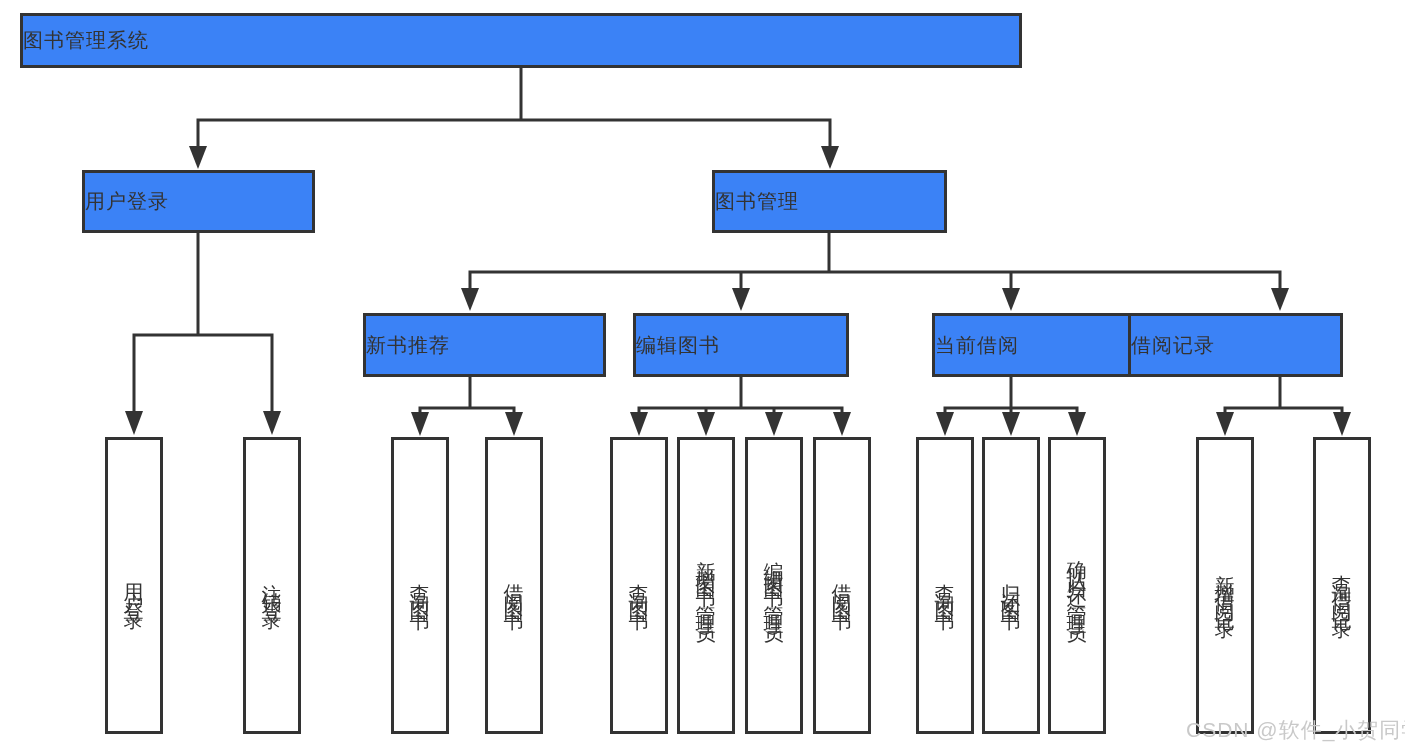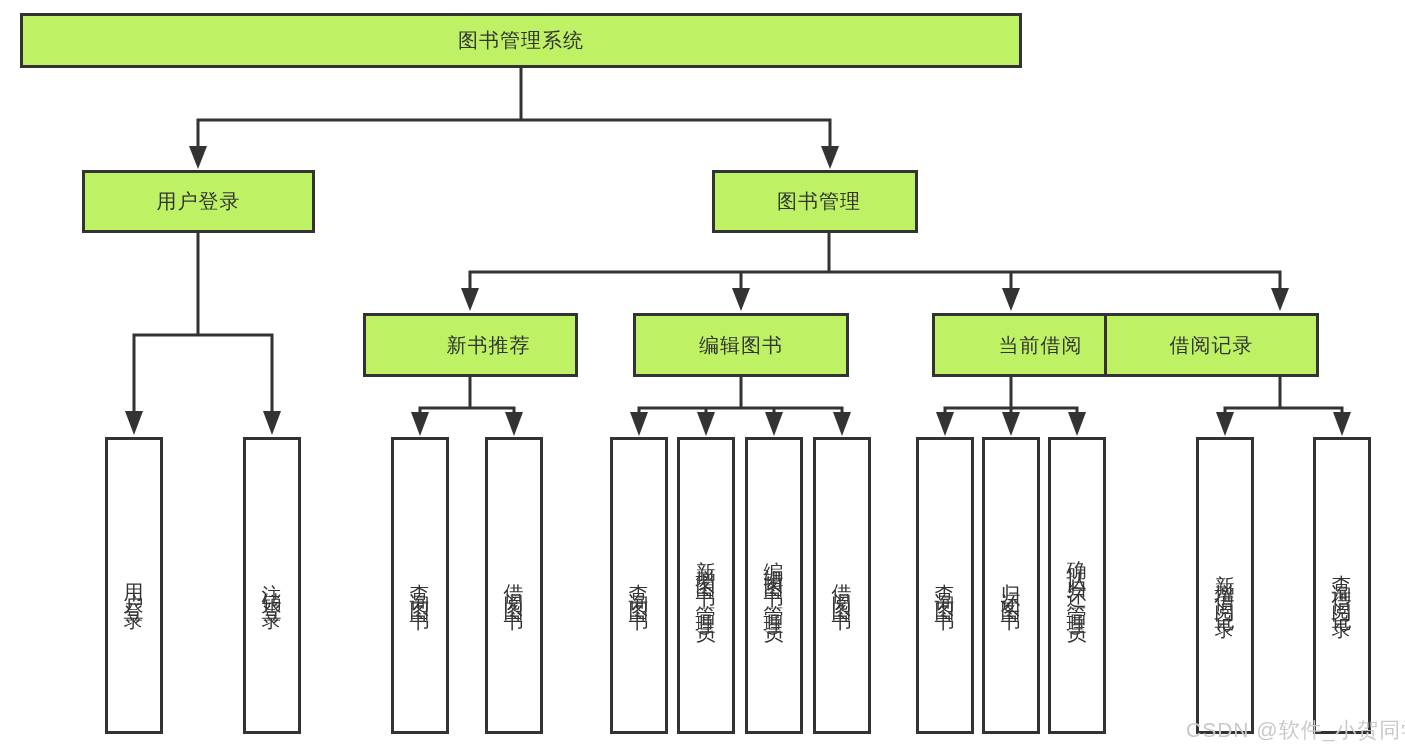--- a/index.html
+++ b/index.html
@@ -22,24 +22,23 @@
     position:absolute;
     left:0; top:0;
     width:1405px; height:747px;
     pointer-events:none;
   }
   .wires .ln{ stroke:var(--line); stroke-width:3; fill:none; }
   .wires .ar{ fill:var(--line); stroke:none; }
   .hbox{
     position:absolute;
     border:3px solid var(--line);
-    background:#bef264;
+    background:#3b82f6;
     display:flex;
     align-items:center;
-    justify-content:center;
     font-size:20px;
     color:var(--text);
     letter-spacing:1px;
     z-index:2;
   }
   .vbox{
     position:absolute;
     top:437px;
     width:58px;
     height:297px;
@@ -123,34 +122,34 @@
     <polygon class="ar" points="1333,412 1351,412 1342,436"></polygon>
   </svg>
 
   <div class="hbox" style="left:20px;top:13px;width:1002px;height:55px;">
     <span>图书管理系统</span>
   </div>
 
   <div class="hbox" style="left:82px;top:170px;width:233px;height:63px;">
     <span>用户登录</span>
   </div>
-  <div class="hbox" style="left:712px;top:170px;width:206px;height:63px;padding-left:8px;">
+  <div class="hbox" style="left:712px;top:170px;width:235px;height:63px;">
     <span>图书管理</span>
   </div>
 
-  <div class="hbox" style="left:363px;top:313px;width:215px;height:64px;padding-left:36px;">
+  <div class="hbox" style="left:363px;top:313px;width:243px;height:64px;">
     <span>新书推荐</span>
   </div>
   <div class="hbox" style="left:633px;top:313px;width:216px;height:64px;">
     <span>编辑图书</span>
   </div>
   <div class="hbox" style="left:903px;top:313px;width:217px;height:64px;margin-left:29px;">
     <span>当前借阅</span>
   </div>
-  <div class="hbox" style="left:1104px;top:313px;width:215px;height:64px;">
+  <div class="hbox" style="left:1128px;top:313px;width:215px;height:64px;">
     <span>借阅记录</span>
   </div>
 
   <div class="vbox" style="left:105px;">
     <span class="vtext">用户登录</span>
   </div>
   <div class="vbox" style="left:243px;">
     <span class="vtext">注销登录</span>
   </div>
 

